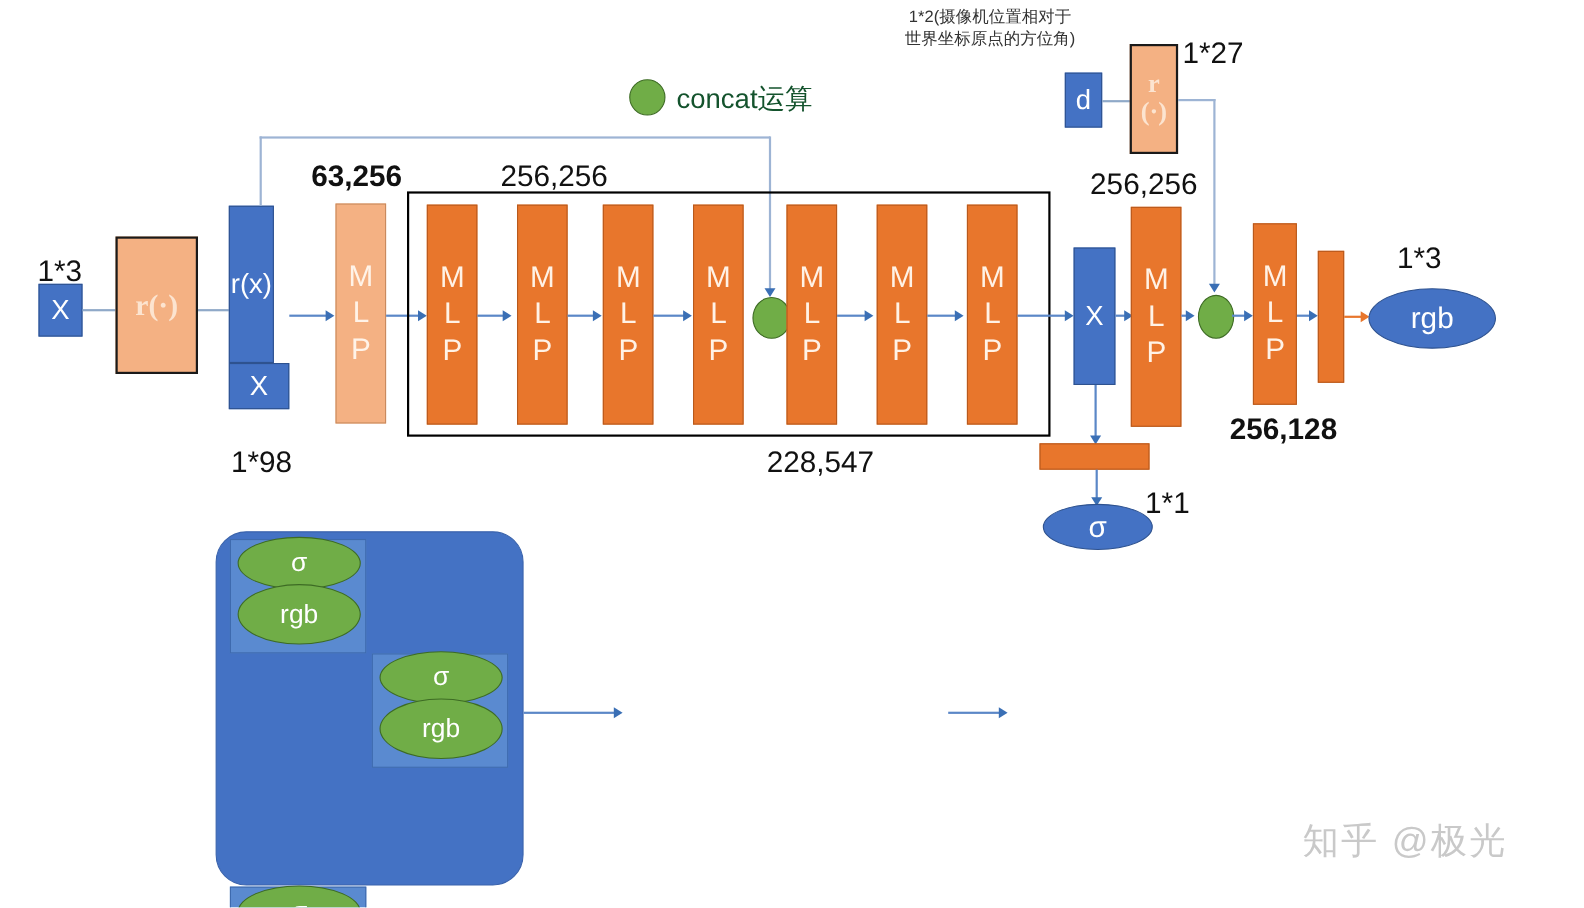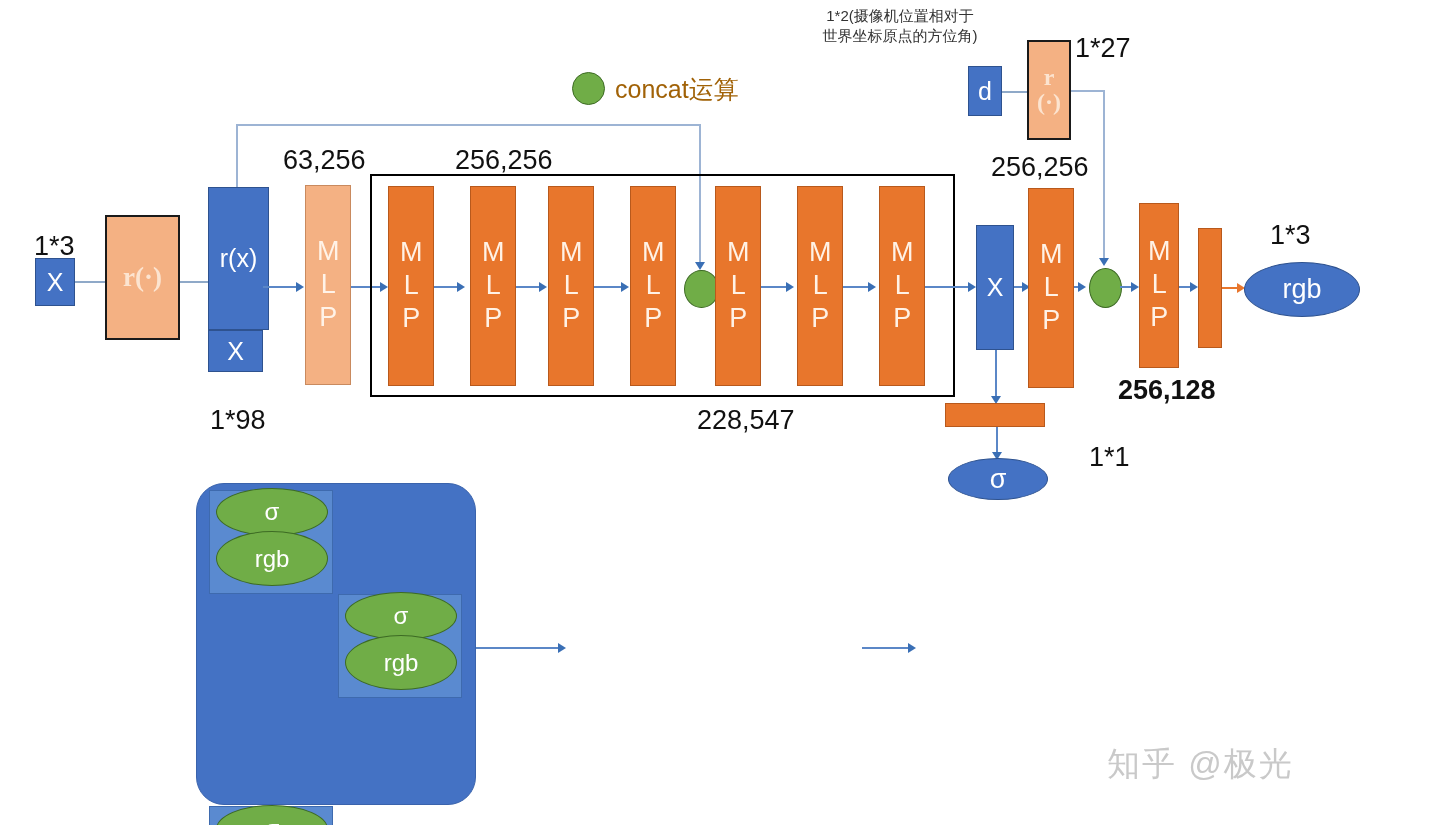--- a/index.html
+++ b/index.html
@@ -123,21 +123,21 @@
     border: 1.5px solid #3E6AAE;
     box-sizing: border-box;
     position: relative;
   }
   .watermark {
     color: #C9C9C9;
     font-size: 33px;
     letter-spacing: 2px;
     white-space: nowrap;
   }
-  .legend-text { font-size: 25px; color: #a16207; }
+  .legend-text { font-size: 25px; color: #14532d; }
 </style>
 </head>
 <body>
 
 <div id="canvas">
 
   <div class="abs circle-green" style="left:572px; top:72px; width:31px; height:31px;"></div>
   <div class="abs legend-text" style="left:615px; top:73px;">concat运算</div>
 
   <div class="abs label-sm" style="left:790px; top:6px; width:220px;">1*2(摄像机位置相对于
@@ -150,37 +150,37 @@
   </div>
 
   <div class="abs thin-ln" style="left:75px; top:281px; width:30px; height:1.5px;"></div>
 
   <div class="abs box ltorange-box" style="left:105px; top:215px; width:75px; height:125px; font-size:27px; font-family:'Liberation Serif',serif; font-weight:bold;">
     <span>r(·)</span>
   </div>
 
   <div class="abs thin-ln" style="left:180px; top:281px; width:28px; height:1.5px;"></div>
 
-  <div class="abs box blue-box" style="left:208px; top:187px; width:61px; height:143px; font-size:25px;">
+  <div class="abs box blue-box" style="left:208px; top:187px; width:41px; height:143px; font-size:25px;">
     <span>r(x)</span>
   </div>
   <div class="abs box blue-box" style="left:208px; top:330px; width:55px; height:42px; font-size:25px;">
     <span>X</span>
   </div>
   <div class="abs label" style="left:210px; top:405px;">1*98</div>
 
   <div class="abs ln-grey" style="left:236px; top:124px; width:1.5px; height:63px;"></div>
   <div class="abs ln-grey" style="left:236px; top:124px; width:464px; height:1.5px;"></div>
   <div class="abs ln-grey" style="left:699px; top:124px; width:1.5px; height:140px;"></div>
   <div class="abs arrow-d" style="left:695px; top:262px;"></div>
 
   <div class="abs ln" style="left:263px; top:286px; width:34px; height:1.5px;"></div>
   <div class="abs arrow-r" style="left:296px; top:282px;"></div>
 
-  <div class="abs label" style="left:283px; top:145px;">63,256</div>
+  <div class="abs label" style="left:283px; top:145px;font-weight:bold;">63,256</div>
 
   <div class="abs box ltorange-box mlp" style="left:305px; top:185px; width:46px; height:200px; border-width:1.5px; border-color:#C98A5E; color:#FFF3E8;">
     <span>MLP</span>
   </div>
 
   <div class="abs ln" style="left:351px; top:286px; width:30px; height:1.5px;"></div>
   <div class="abs arrow-r" style="left:380px; top:282px;"></div>
 
   <div class="abs label" style="left:455px; top:145px;">256,256</div>
 
@@ -289,21 +289,21 @@
   <div class="abs arrow-d" style="left:991px; top:396px;"></div>
 
   <div class="abs box orange-box" style="left:945px; top:403px; width:100px; height:24px;"></div>
 
   <div class="abs ln" style="left:996px; top:427px; width:1.5px; height:28px;"></div>
   <div class="abs arrow-d" style="left:992px; top:452px;"></div>
 
   <div class="abs box ellipse-blue" style="left:948px; top:458px; width:100px; height:42px; font-size:27px;">
     <span>σ</span>
   </div>
-  <div class="abs label" style="left:1041px; top:442px;margin-left:48px;">1*1</div>
+  <div class="abs label" style="left:1041px; top:442px;">1*1</div>
 
   <div class="abs samples-outer" style="left:196px; top:483px; width:278px; height:320px;"></div>
 
   <div class="abs sample-cell" style="left:209px; top:490px; width:124px; height:104px;">
     <div class="abs box ellipse-green" style="left:6px; top:-3px; width:112px; height:48px; font-size:24px;">
       <span>σ</span>
     </div>
     <div class="abs box ellipse-green" style="left:6px; top:40px; width:112px; height:55px; font-size:24px;">
       <span>rgb</span>
     </div>
@@ -327,15 +327,15 @@
 
 
   <div class="abs ln" style="left:476px; top:647px; width:84px; height:1.5px;"></div>
   <div class="abs arrow-r" style="left:558px; top:643px;"></div>
 
 
   <div class="abs ln" style="left:862px; top:647px; width:48px; height:1.5px;"></div>
   <div class="abs arrow-r" style="left:908px; top:643px;"></div>
 
 
-  <div class="abs watermark" style="left:1107px; top:742px;">知乎 @极光</div>
+  <div class="abs watermark" style="left:1184px; top:742px;">知乎 @极光</div>
 
 </div>
 
 </body></html>

